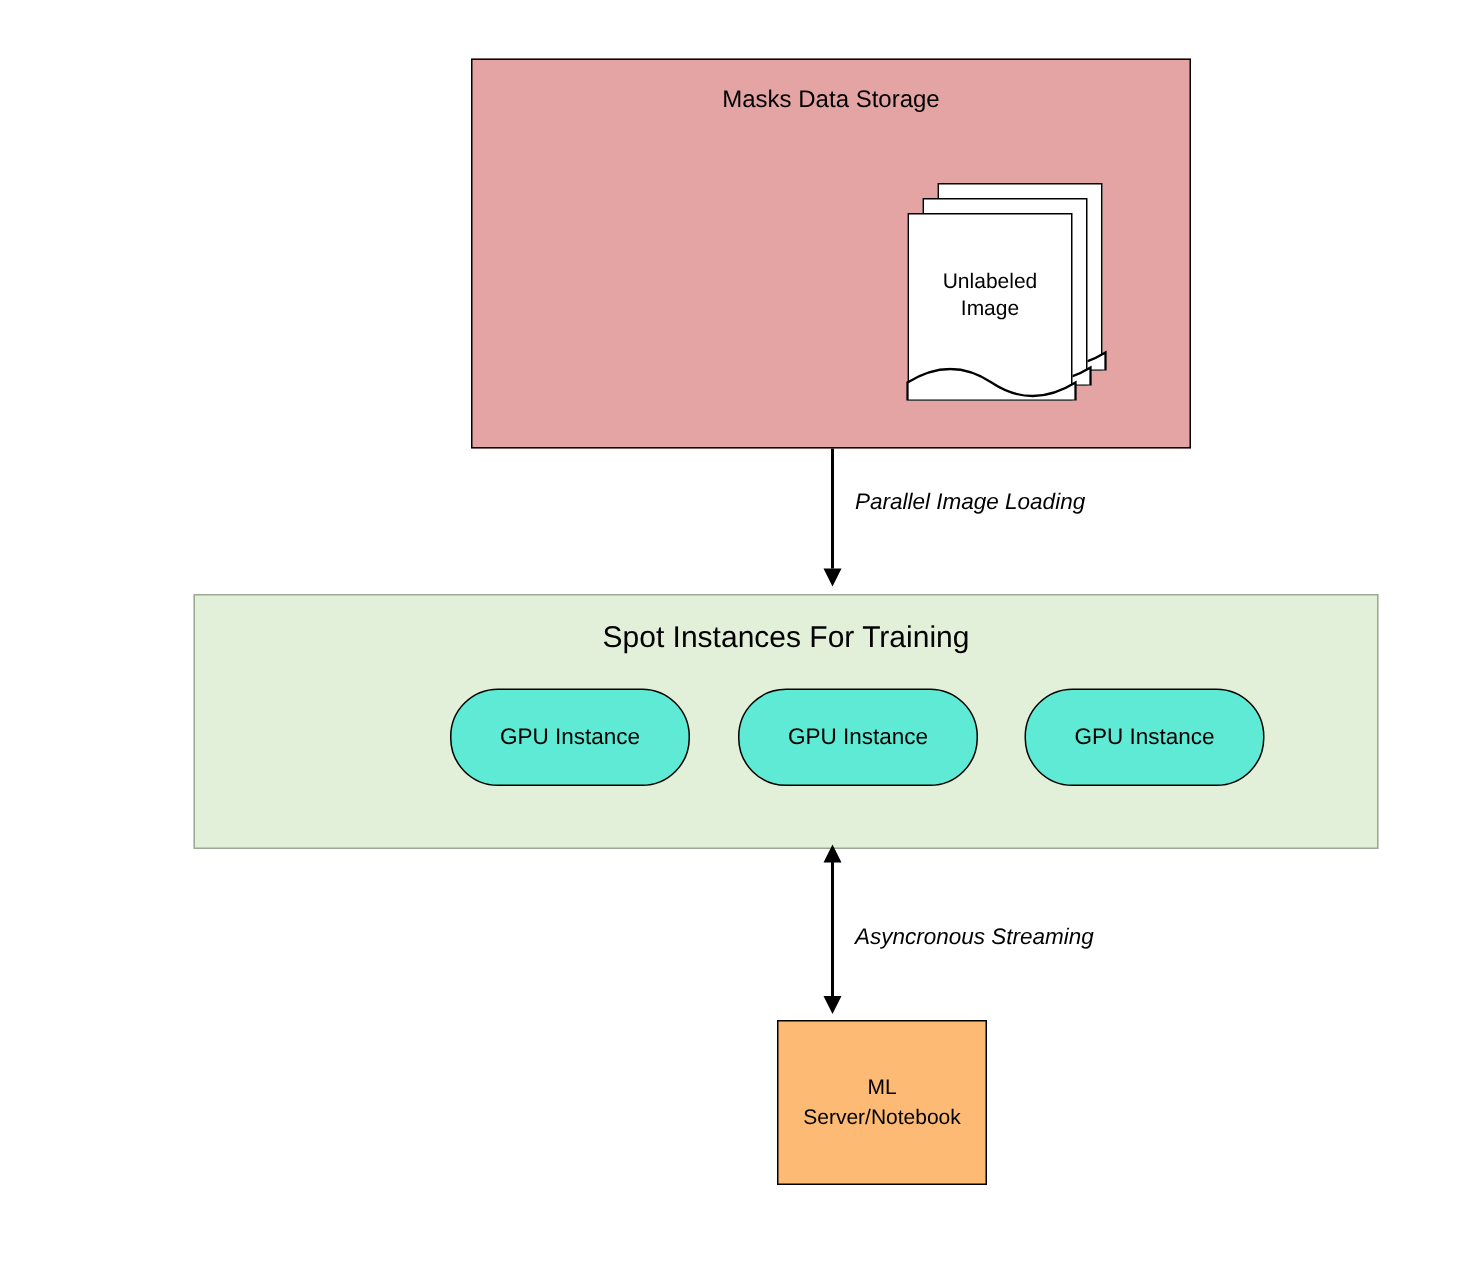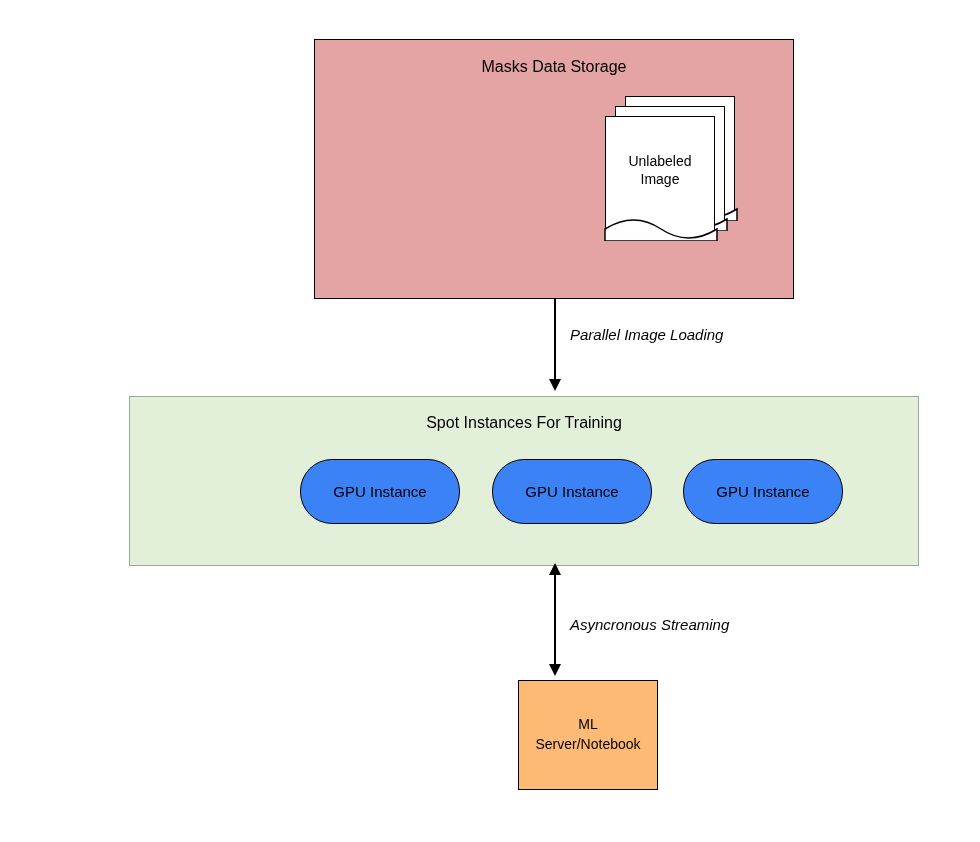--- a/index.html
+++ b/index.html
@@ -38,21 +38,21 @@
       position: absolute;
       width: 135px;
       height: 140px;
     }
     .doc-stack-1 {
       left: 75px;
       top: 65px;
     }
     .doc-stack-2 {
       left: 290px;
-      top: 56px;
+      top: 82px;
     }
     .doc-page {
       position: absolute;
       width: 110px;
       height: 125px;
       background: #fff;
       border: 1.5px solid #000;
     }
     .doc-page svg {
       position: absolute;
@@ -79,27 +79,27 @@
       height: 170px;
       background: #e3f0d9;
       border-color: #9ba893;
     }
     .mid-title {
       position: absolute;
       top: 17px;
       left: 0;
       width: 100%;
       text-align: center;
-      font-size: 16px;
+      font-size: 20px;
     }
     .gpu-pill {
       position: absolute;
       width: 160px;
       height: 65px;
-      background: #3b82f6;
+      background: #5eead4;
       border: 1.5px solid #000;
       border-radius: 32px;
       display: flex;
       align-items: center;
       justify-content: center;
       font-size: 15px;
     }
     .gpu-1 { left: 170px; top: 62px; }
     .gpu-2 { left: 362px; top: 62px; }
     .gpu-3 { left: 553px; top: 62px; }

